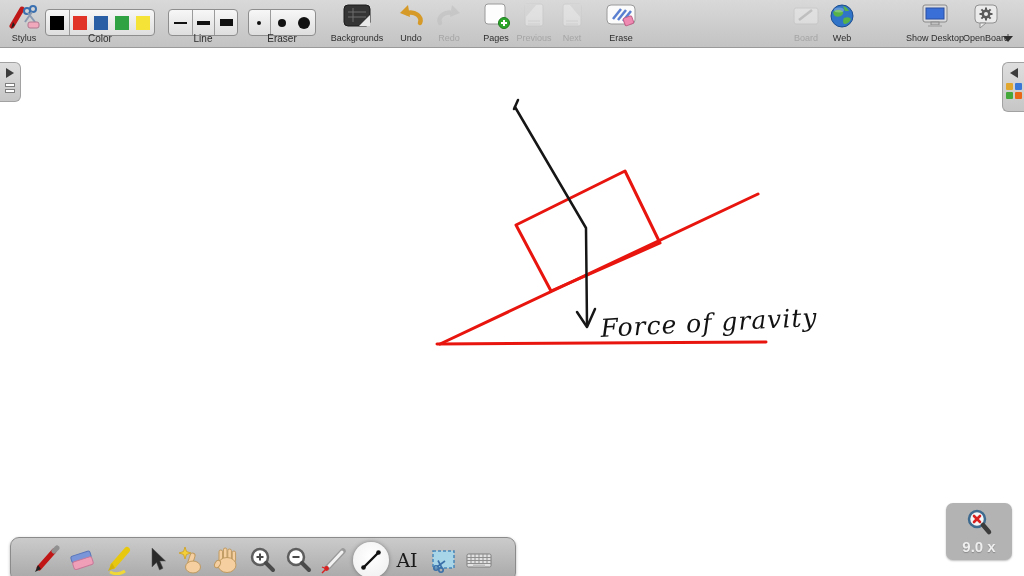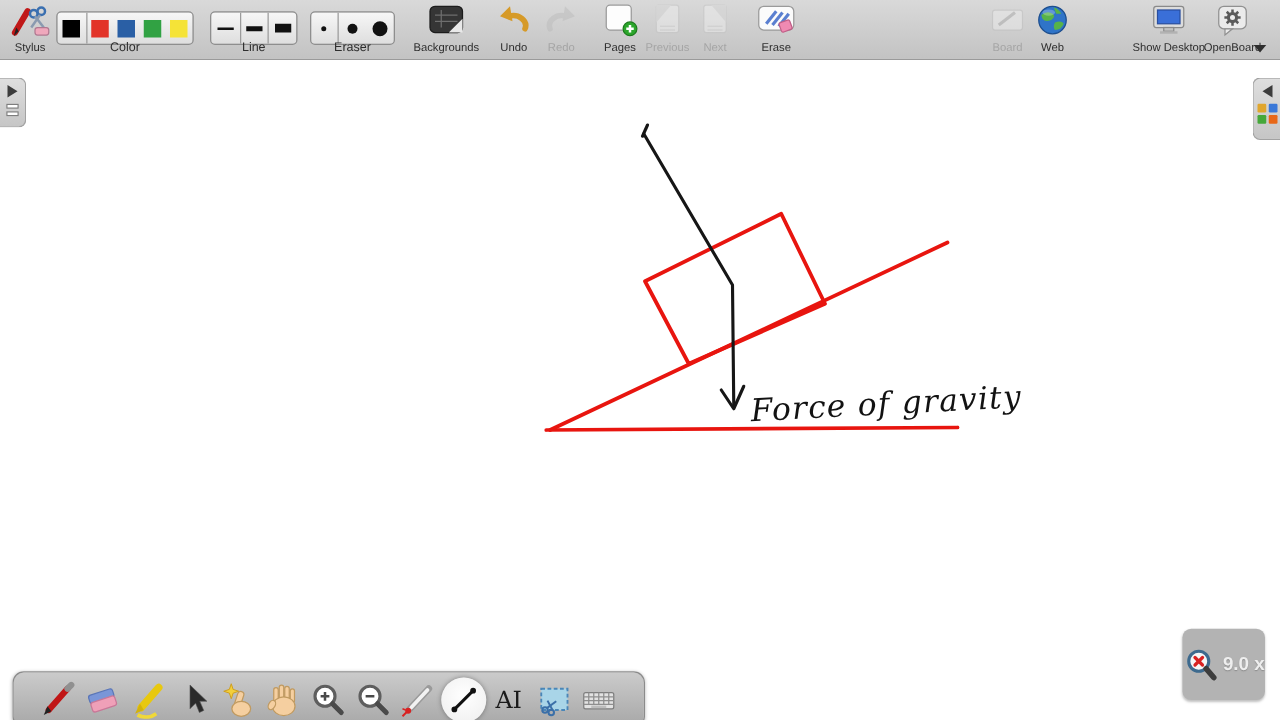--- a/index.html
+++ b/index.html
@@ -49,21 +49,21 @@
   #bottom-toolbar { position:absolute; left:10px; top:537px; width:506px; height:45px;
     background:linear-gradient(#cbcbcb,#a7a7a7); border:1px solid #8b8b8b; border-radius:9px;
     box-shadow:0 1px 3px rgba(0,0,0,.3); display:flex; align-items:center; justify-content:center; z-index:10; }
   .tool { width:36px; height:36px; display:flex; align-items:center; justify-content:center; border-radius:50%; }
   .tool.selected { background:radial-gradient(circle at 50% 40%, #ffffff 0%, #f2f2f2 75%);
     box-shadow:0 0 4px rgba(0,0,0,.35); }
 
   
   #zoom-widget { position:absolute; left:946px; top:503px; width:66px; height:57px;
     background:#b3b3b3; border-radius:7px; box-shadow:0 1px 2px rgba(0,0,0,.25);
-    display:flex; flex-direction:row; align-items:center; justify-content:center; gap:2px; z-index:10; }
+    display:flex; flex-direction:column; align-items:center; justify-content:center; gap:2px; z-index:10; }
   #zoom-widget .zlabel { font-size:15px; font-weight:bold; color:#eeeeee; text-shadow:0 1px 1px #8a8a8a; }
 </style>
 </head>
 <body>
 
 <div id="stage">
 
   <div id="top-toolbar">
 
     <div class="t-item" style="left:0;width:48px">

